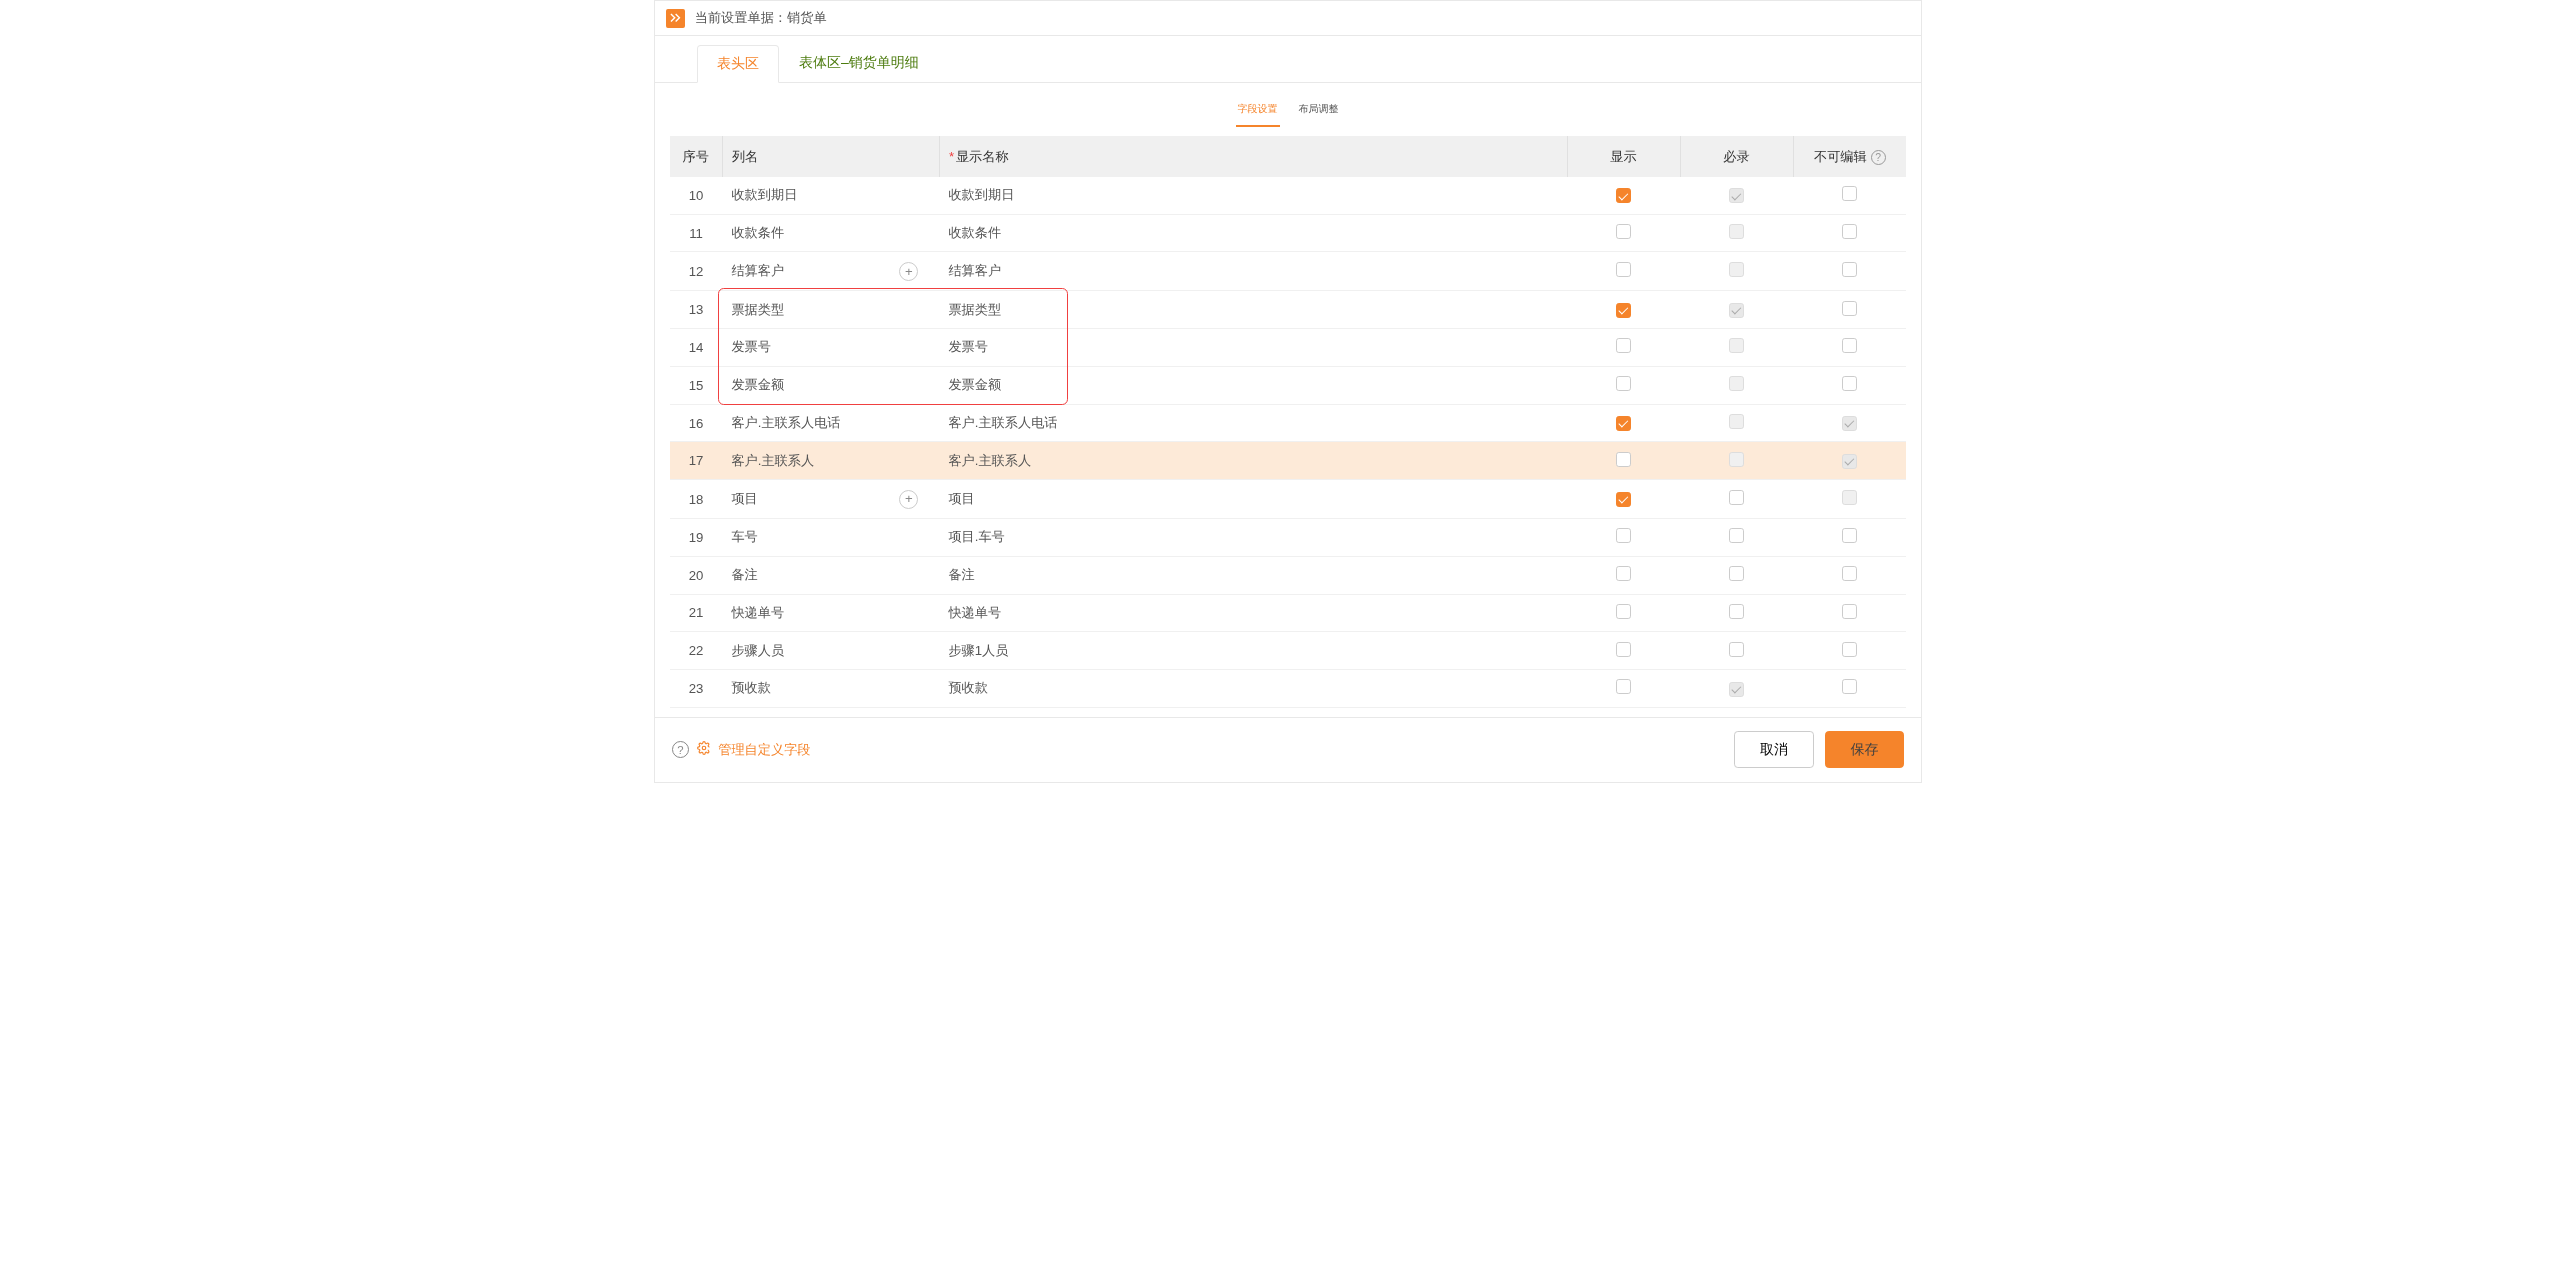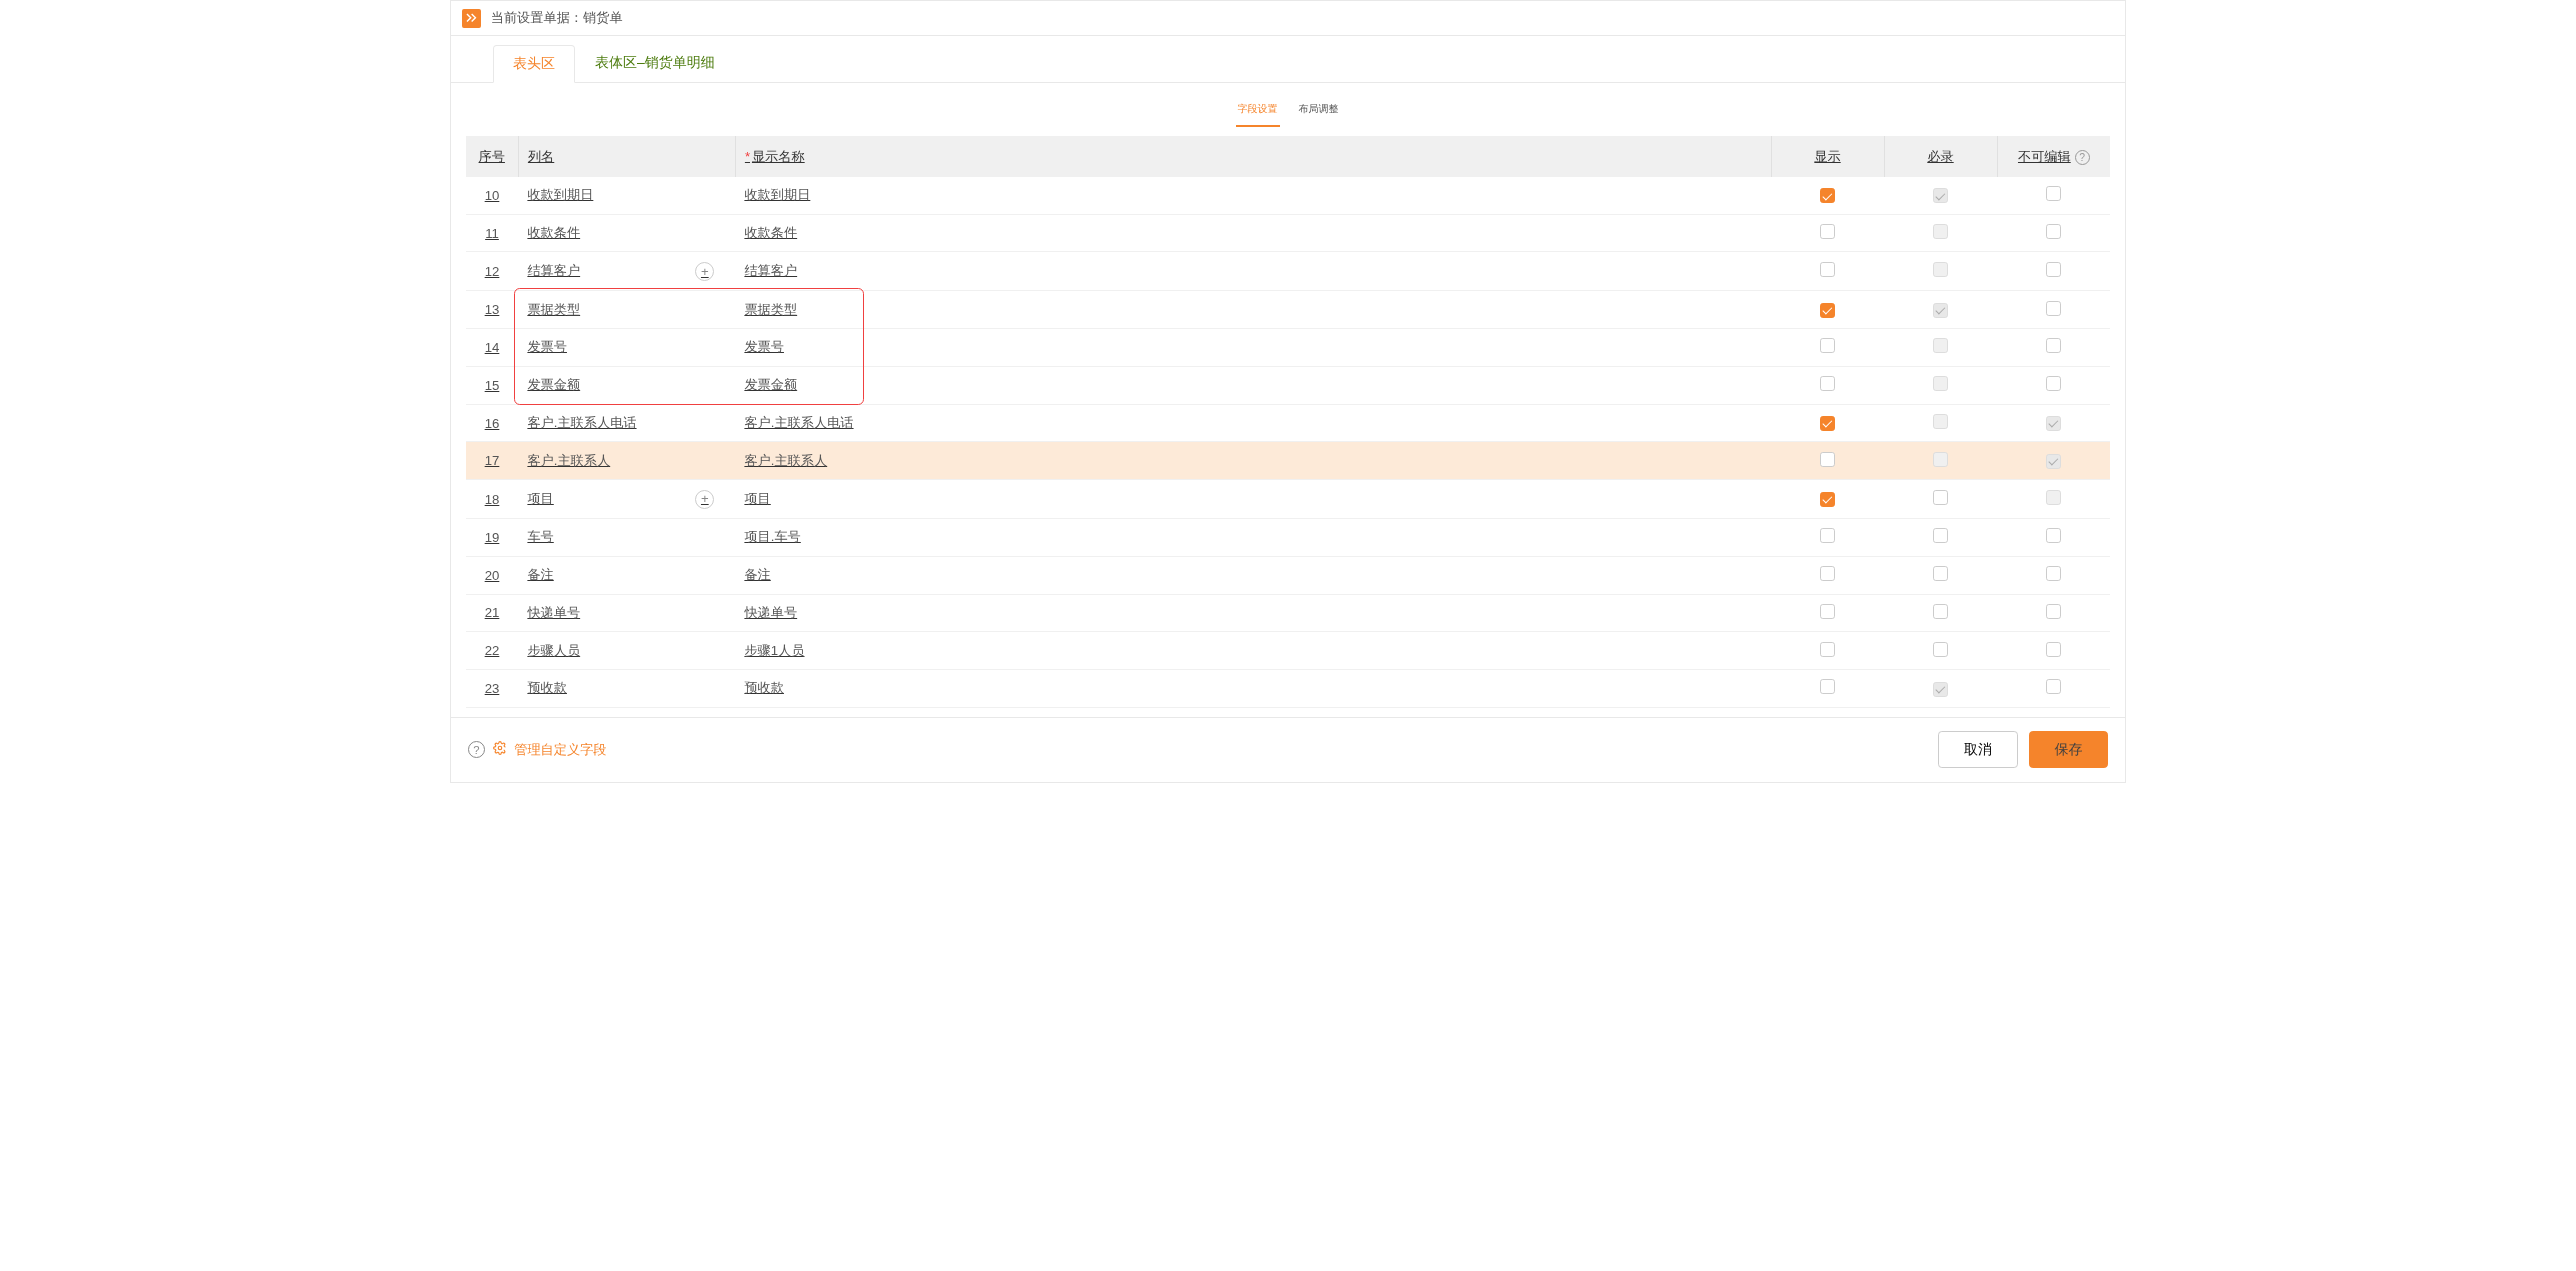--- a/index.html
+++ b/index.html
@@ -1,34 +1,34 @@
 <!DOCTYPE html>
 <html style="font-size:15px"><head>
 <meta charset="utf-8">
 <style>
 * { box-sizing: border-box; margin: 0; padding: 0; }
 body { font-family: -apple-system, "PingFang SC", "Microsoft YaHei", sans-serif; font-size: 13.2px; color: #333; background: #fff; }
 
-.page { width: 1676px; margin: 0 auto; border: 0.9px solid #e8e8e8; background: #fff; }
+.page { width: 1268px; margin: 0 auto; border: 0.9px solid #e8e8e8; background: #fff; }
 
 .header-bar { display: flex; align-items: center; padding: 7.6px 11.3px; border-bottom: 0.9px solid #e8e8e8; font-size: 13.2px; color: #555; }
 .collapse-btn { width: 19px; height: 19px; background: #f5842b; display: flex; align-items: center; justify-content: center; margin-right: 9.4px; cursor: pointer; border-radius: 1.9px; }
 .collapse-btn svg { fill: #fff; }
 
 .tabs-top { display: flex; padding: 7.6px 0 0 42px; }
 .tab-top { padding: 9.4px 19px; font-size: 14px; border: 0.9px solid transparent; cursor: pointer; color: #4d7c0f; }
 .tab-top.active { border-color: #e8e8e8; border-bottom-color: #fff; color: #f5842b; border-radius: 3.8px 3.8px 0 0; position: relative; top: 0.9px; background: #fff; text-align: right; }
 .tabs-top-border { border-bottom: 0.9px solid #e8e8e8; margin-top: -0.9px; }
 
 .tabs-sub { display: flex; justify-content: center; padding: 13.2px 0 0 0; gap: 17px; }
 .tab-sub { padding: 5.7px 1.9px 9.4px; font-size: 10px; cursor: pointer; color: #555; border-bottom: 2.8px solid transparent; }
 .tab-sub.active { color: #f5842b; border-bottom-color: #f5842b; }
 
 .table-wrap { padding: 9.4px 15px 0; }
-table { width: 100%; border-collapse: collapse; text-decoration: underline; }
+table { width: 100%; border-collapse: collapse; }
 th { background: #f0f0f0; text-align: left; padding: 11.3px 9.4px; font-weight: 500; color: #333; font-size: 13.2px; border-right: 0.9px solid #e0e0e0; }
 th:last-child { border-right: none; }
 th.center { text-align: center; }
 .req-star { color: #f04040; margin-right: 1.9px; }
 td { padding: 9.4px 9.4px; border-bottom: 0.9px solid #f0f0f0; font-size: 13.2px; color: #555; }
 td.center { text-align: center; }
 tr.highlighted { background: #fdead8; }
 
 .col-name-cell { display: flex; align-items: center; justify-content: space-between; padding-right: 11.3px; }
 .plus-btn { width: 19px; height: 19px; border: 0.9px solid #ccc; border-radius: 50%; display: flex; align-items: center; justify-content: center; cursor: pointer; color: #888; font-size: 13.2px; line-height: 1; }

